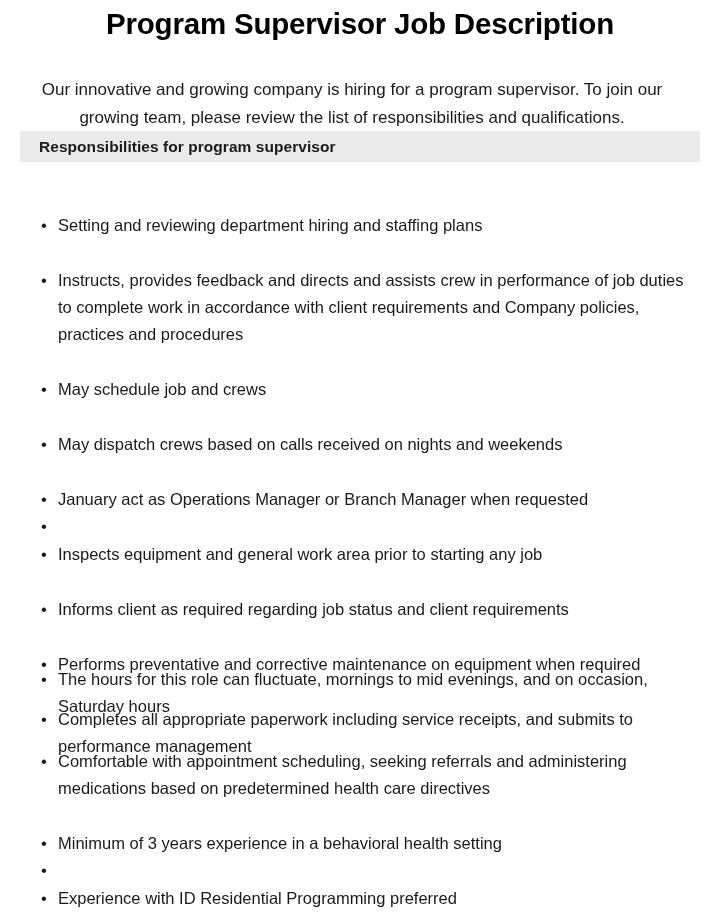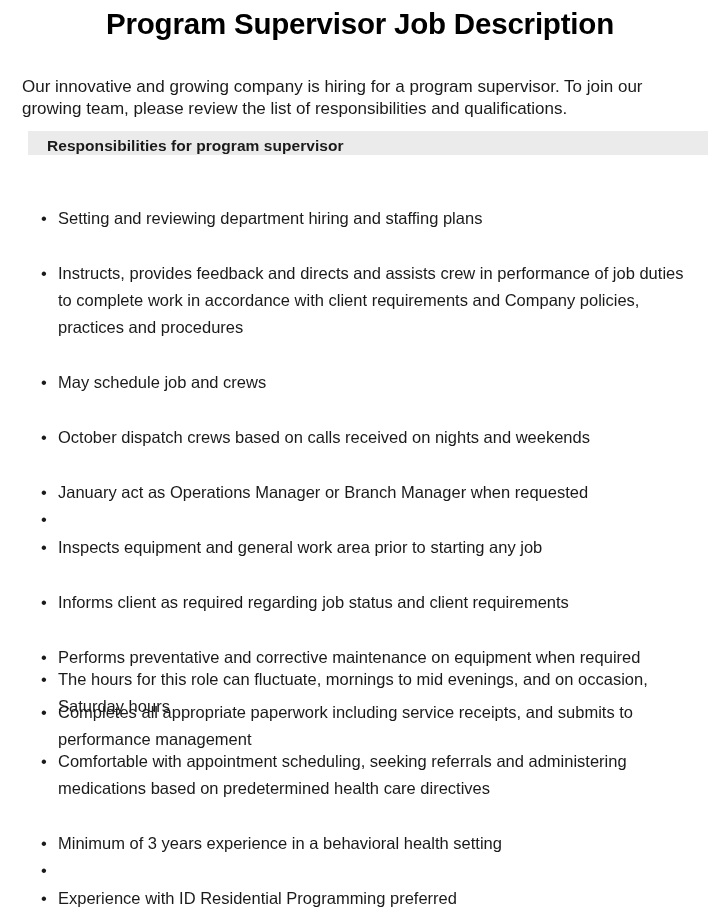--- a/index.html
+++ b/index.html
@@ -40,41 +40,42 @@
     color: #000000;
   }
 
   
   .intro {
     position: absolute;
     left: 22px;
     top: 59px;
     width: 660px;
     font-size: 17px;
-    line-height: 22px;
+    line-height: 28px;
     color: #1a1a1a;
+    text-align: center;
   }
 
   
   .section {
     position: absolute;
     left: 0;
     width: 720px;
   }
   .section-responsibilities { top: 131px; }
   .section-qualifications  { top: 616px; }
 
   .section-header {
     box-sizing: border-box;
-    margin-left: 28px;
+    margin-left: 20px;
     width: 680px;
-    height: 24px;
+    height: 31px;
     background: #ebebeb;
     display: flex;
-    align-items: flex-end;
+    align-items: center;
     padding-left: 19px;
   }
   .section-header-title {
     font-size: 15.5px;
     font-weight: bold;
     color: #1a1a1a;
     letter-spacing: 0.05px;
   }
 
   
@@ -127,21 +128,21 @@
         <li>
           <span class="bullet-dot">•</span>
           <span class="bullet-text">Instructs, provides feedback and directs and assists crew in performance of job duties to complete work in accordance with client requirements and Company policies, practices and procedures</span>
         </li>
         <li>
           <span class="bullet-dot">•</span>
           <span class="bullet-text">May schedule job and crews</span>
         </li>
         <li>
           <span class="bullet-dot">•</span>
-          <span class="bullet-text">October dispatch crews based on calls received on nights and weekends</span>
+          <span class="bullet-text">May dispatch crews based on calls received on nights and weekends</span>
         </li>
         <li>
           <span class="bullet-dot">•</span>
           <span class="bullet-text">January act as Operations Manager or Branch Manager when requested</span>
         </li>
         <li>
           <span class="bullet-dot">•</span>
         </li>
         <li>
           <span class="bullet-dot">•</span>

